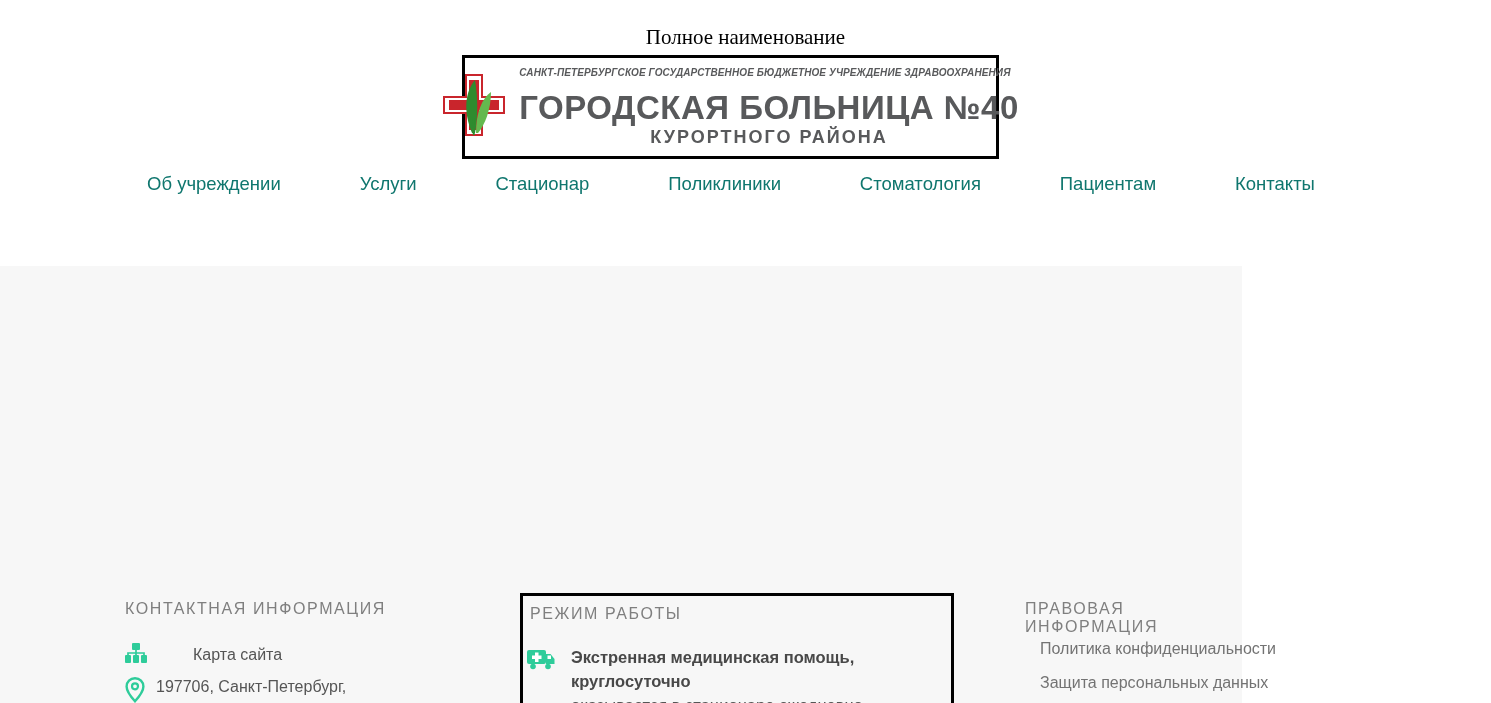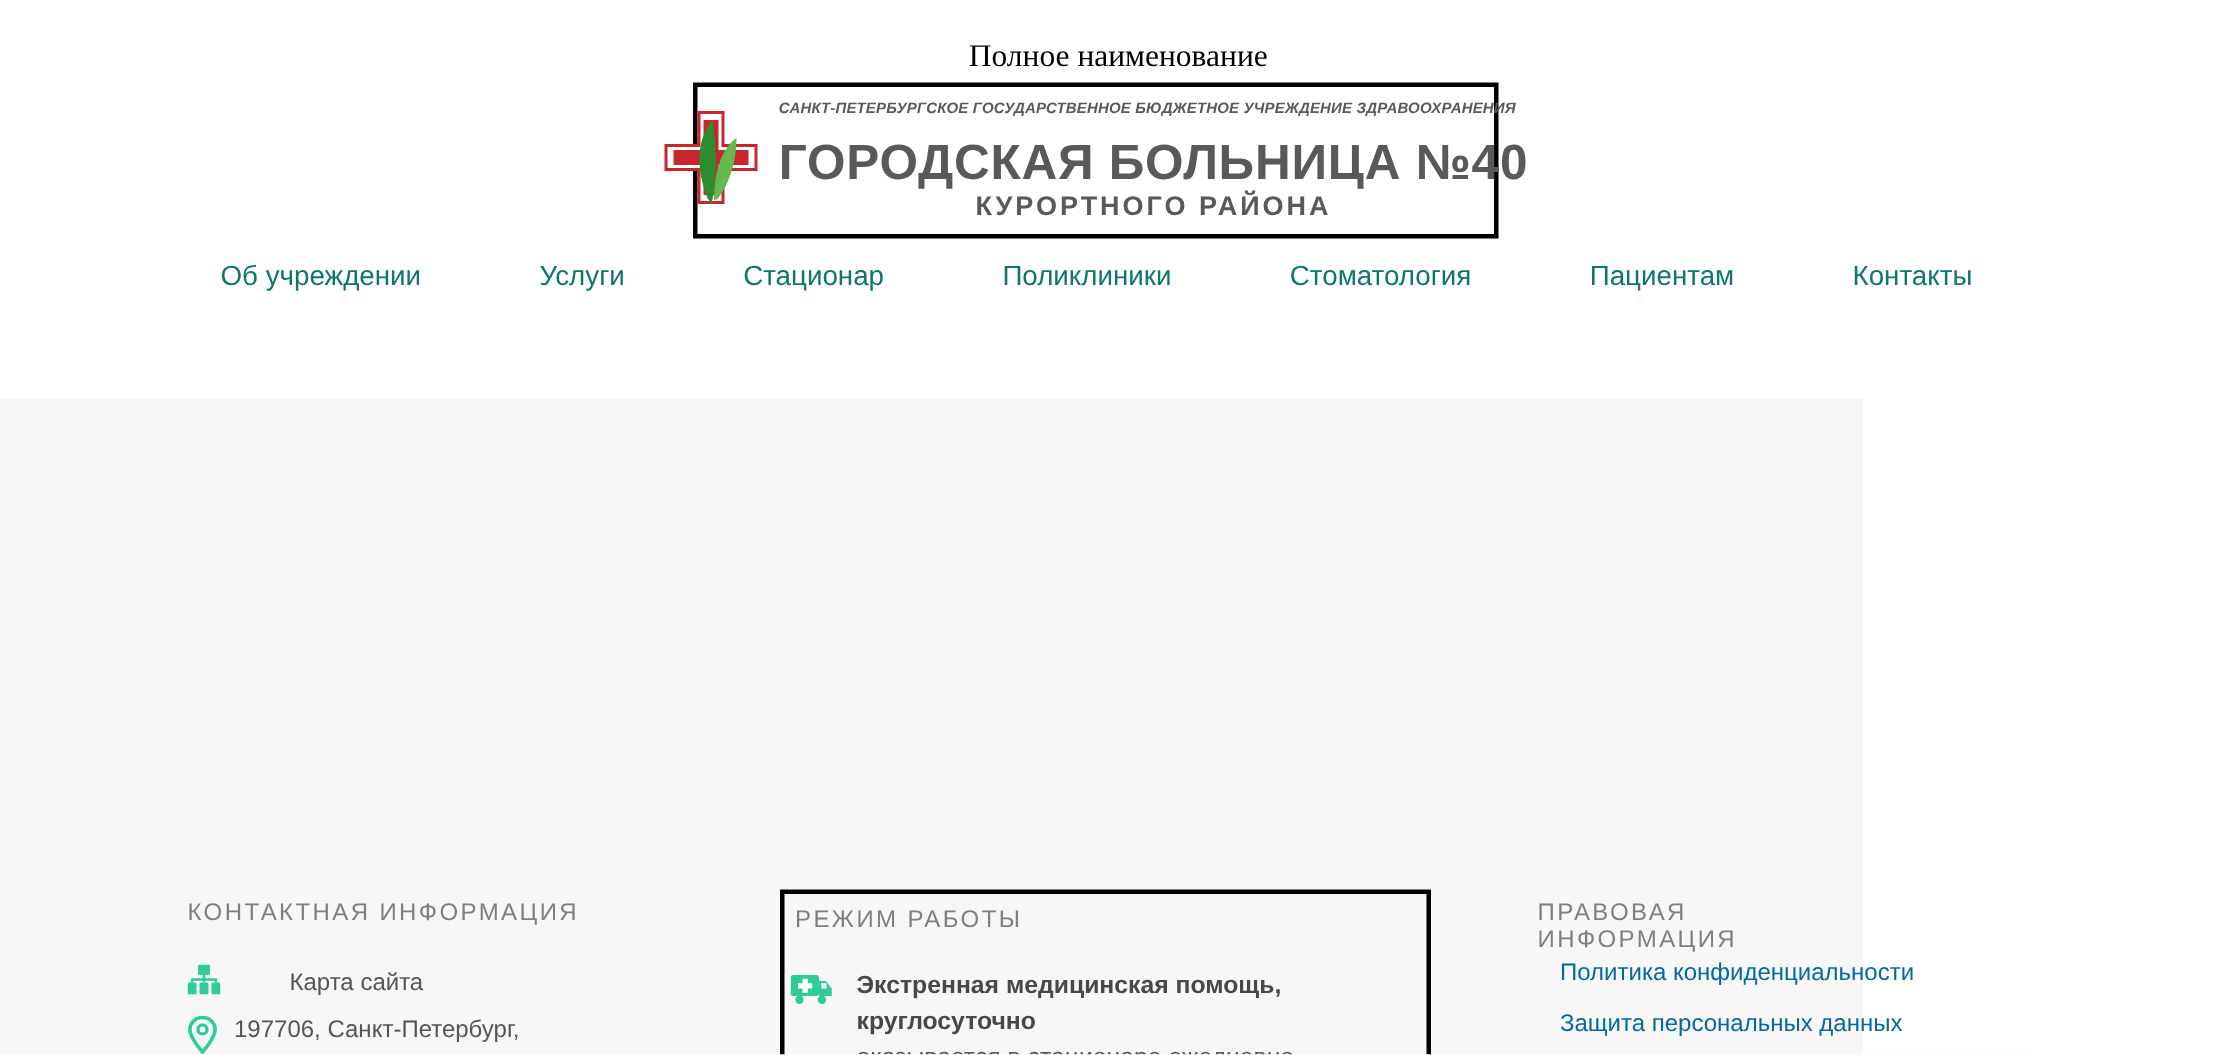--- a/index.html
+++ b/index.html
@@ -44,21 +44,21 @@
   #schedule-heading { position:static; display:block; margin:3px 0 22px 3px; }
   .sched-item { display:flex; align-items:flex-start; gap:16px; margin-bottom:13px; }
   .sched-item svg { flex:0 0 auto; margin-top:1px; }
   .sched-text { font-size:16.5px; line-height:24px; color:#555; }
   .sched-title { font-weight:bold; color:#484848; }
 
   
   #legal-heading { left:1025px; top:334px; }
   #legal-links { position:absolute; left:1040px; top:370px; width:250px; list-style:none; }
   #legal-links li { margin-bottom:9px; }
-  #legal-links a { display:block; font-size:16px; line-height:25px; color:#0369a1; text-decoration:none; cursor:pointer; }
+  #legal-links a { display:block; font-size:16px; line-height:25px; color:#737373; text-decoration:none; cursor:pointer; }
 </style>
 </head>
 <body>
 
 <div id="page">
 
   <div id="ann-fullname" class="ann">Полное наименование</div>
 
   <div id="logo-box" class="hl-box">
     <span>

